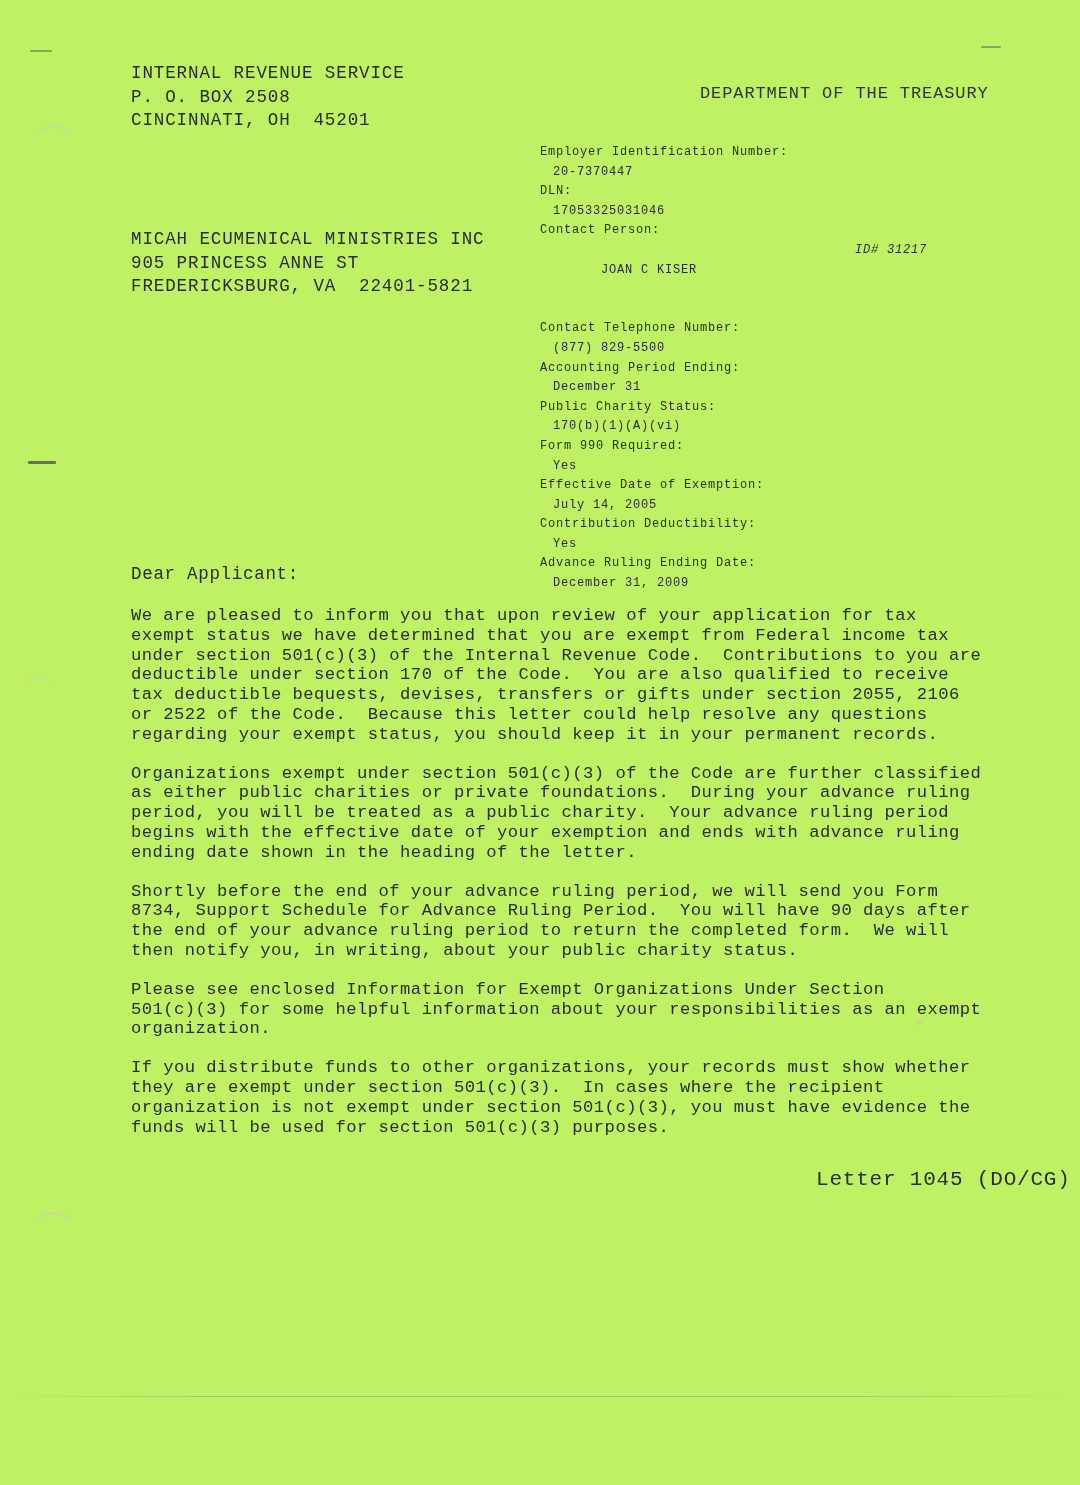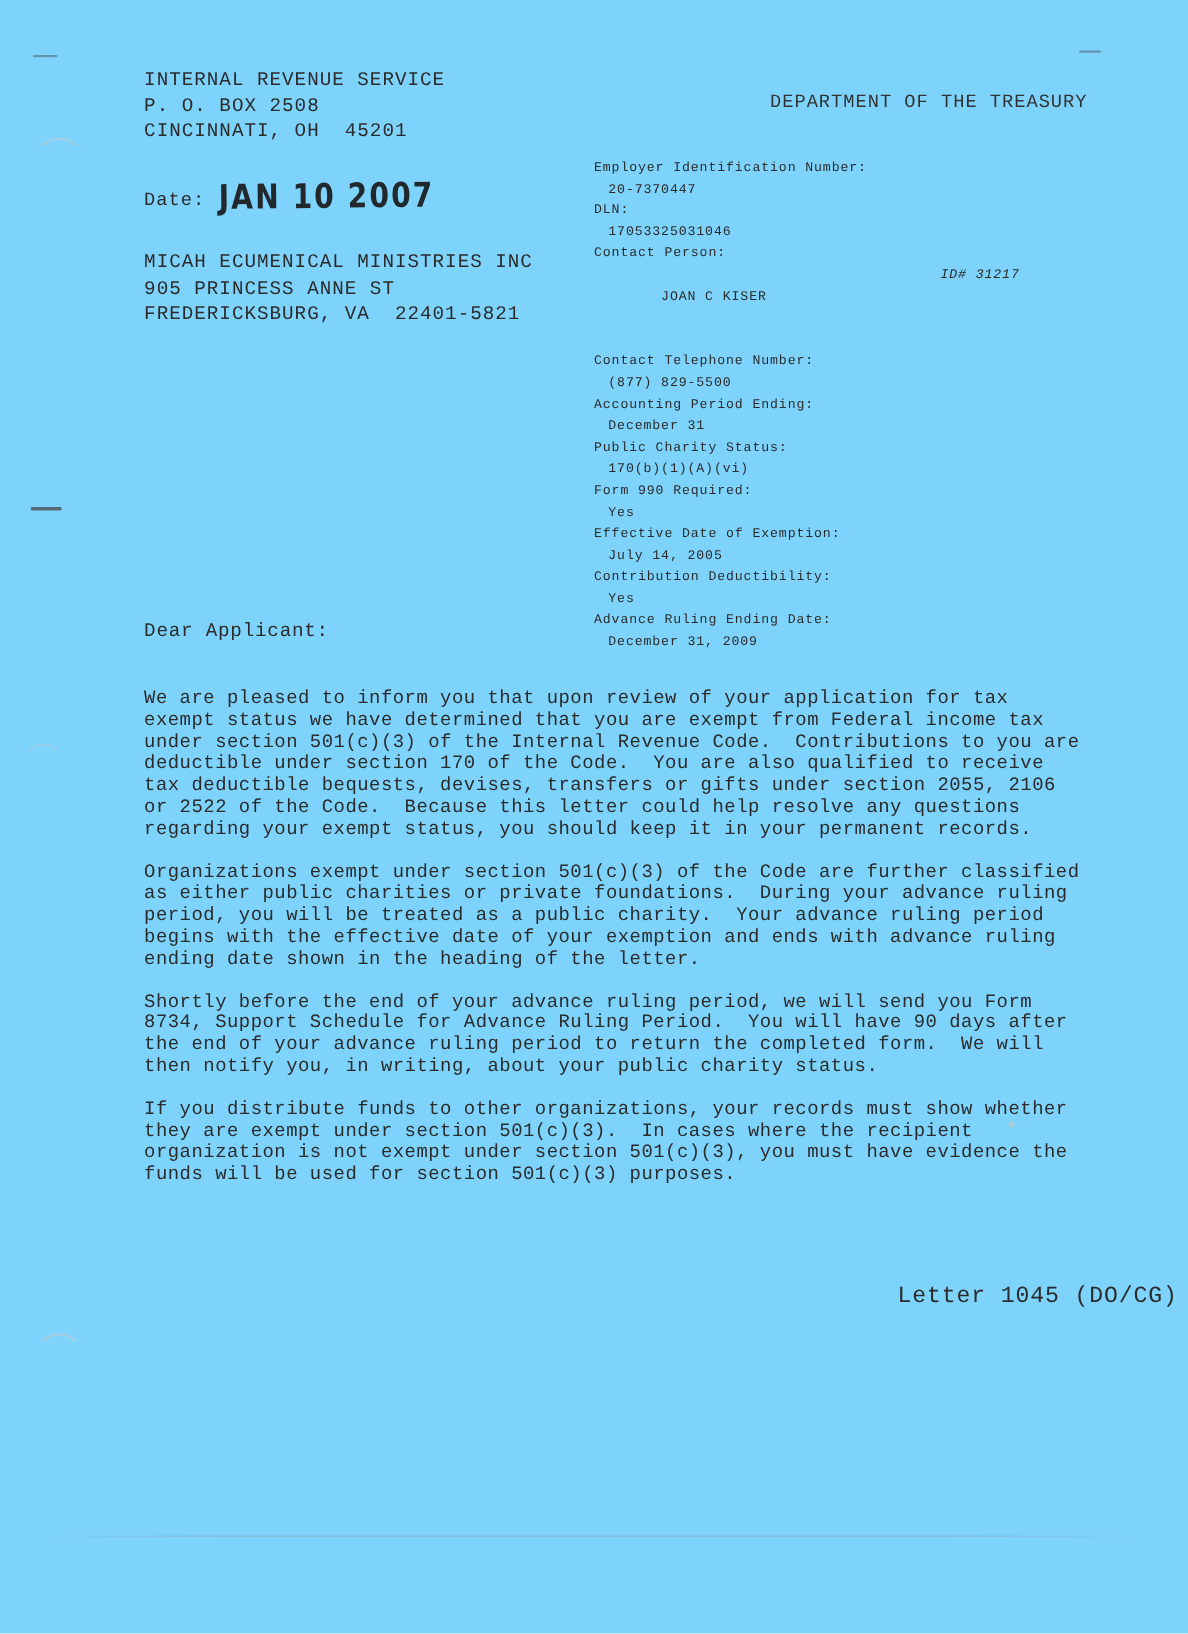--- a/index.html
+++ b/index.html
@@ -4,21 +4,21 @@
 <style>
   html, body {
     margin: 0;
     padding: 0;
     background: #ffffff;
   }
   #page {
     position: relative;
     width: 1080px;
     height: 1485px;
-    background: #7dd3fc;
+    background: #bef264;
     overflow: hidden;
     font-family: "Liberation Mono", "DejaVu Sans Mono", monospace;
     color: #2b2b2b;
   }
 
   
   .artifact { position: absolute; pointer-events: none; }
   .tick {
     background: #4a4a4a;
     height: 3px;
@@ -128,21 +128,20 @@
     white-space: pre;
   }
   .body-text {
     position: absolute;
     left: 131px;
     top: 606px;
     width: 870px;
     font-size: 17.2px;
     line-height: 19.8px;
     letter-spacing: .45px;
-    margin-top: 20px;
   }
   .body-text p {
     margin: 0 0 19px 0;
     white-space: pre-wrap;
   }
   .footer-letter {
     position: absolute;
     left: 816px;
     top: 1168px;
     font-size: 21px;
@@ -162,24 +161,20 @@
   <div class="artifact arc" style="left:31px; top:1212px; width:42px; height:42px;"></div>
   <div class="artifact arc" style="left:20px; top:676px; width:34px; height:34px; opacity:.3;"></div>
   <div class="artifact scanline" style="left:0px; top:1396px; width:1080px;"></div>
   <div class="artifact speck" style="left:917px; top:1020px; width:5px; height:5px;"></div>
 
   <div class="irs-address">INTERNAL REVENUE SERVICE
 P. O. BOX 2508
 CINCINNATI, OH  45201</div>
   <div class="treasury">DEPARTMENT OF THE TREASURY</div>
 
-  <div class="date-row">
-    <span class="date-label">Date:</span>
-    <span class="date-stamp">JAN 10 2007</span>
-  </div>
 
   <div class="recipient">MICAH ECUMENICAL MINISTRIES INC
 905 PRINCESS ANNE ST
 FREDERICKSBURG, VA  22401-5821</div>
 
   <div class="info-block">
     <div class="info-label">Employer Identification Number:</div>
     <div class="info-value">20-7370447</div>
     <div class="info-label">DLN:</div>
     <div class="info-value">17053325031046</div>
@@ -215,20 +210,23 @@
 regarding your exempt status, you should keep it in your permanent records.</p>
     <p>Organizations exempt under section 501(c)(3) of the Code are further classified
 as either public charities or private foundations.  During your advance ruling
 period, you will be treated as a public charity.  Your advance ruling period
 begins with the effective date of your exemption and ends with advance ruling
 ending date shown in the heading of the letter.</p>
     <p>Shortly before the end of your advance ruling period, we will send you Form
 8734, Support Schedule for Advance Ruling Period.  You will have 90 days after
 the end of your advance ruling period to return the completed form.  We will
 then notify you, in writing, about your public charity status.</p>
+    <p>Please see enclosed Information for Exempt Organizations Under Section
+501(c)(3) for some helpful information about your responsibilities as an exempt
+organization.</p>
     <p>If you distribute funds to other organizations, your records must show whether
 they are exempt under section 501(c)(3).  In cases where the recipient
 organization is not exempt under section 501(c)(3), you must have evidence the
 funds will be used for section 501(c)(3) purposes.</p>
   </div>
 
   <div class="footer-letter">Letter 1045 (DO/CG)</div>
 
 </div>
 

